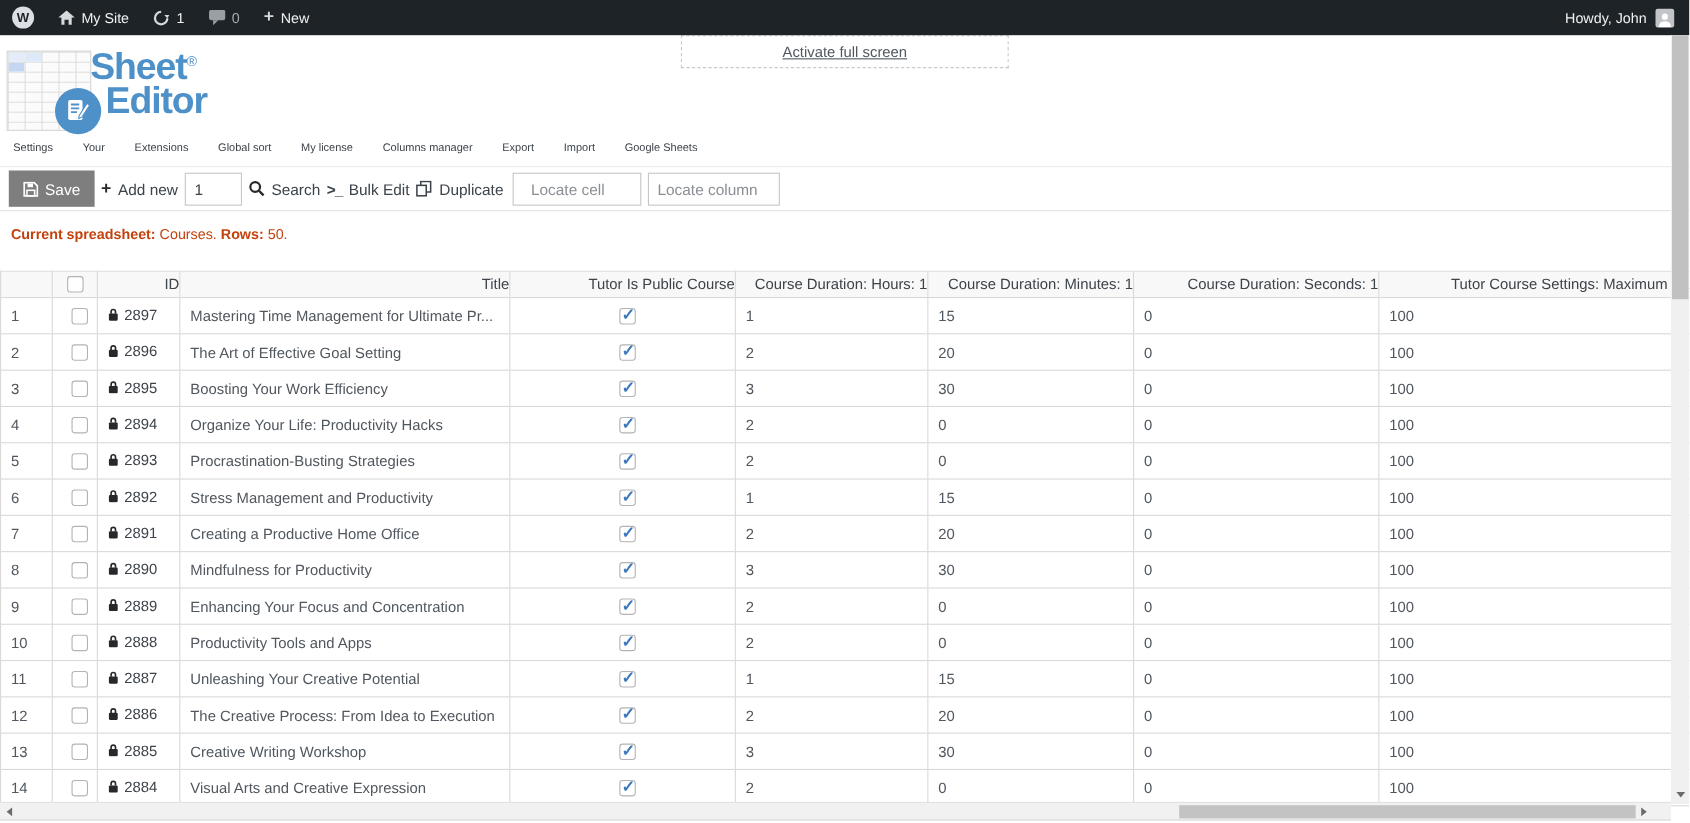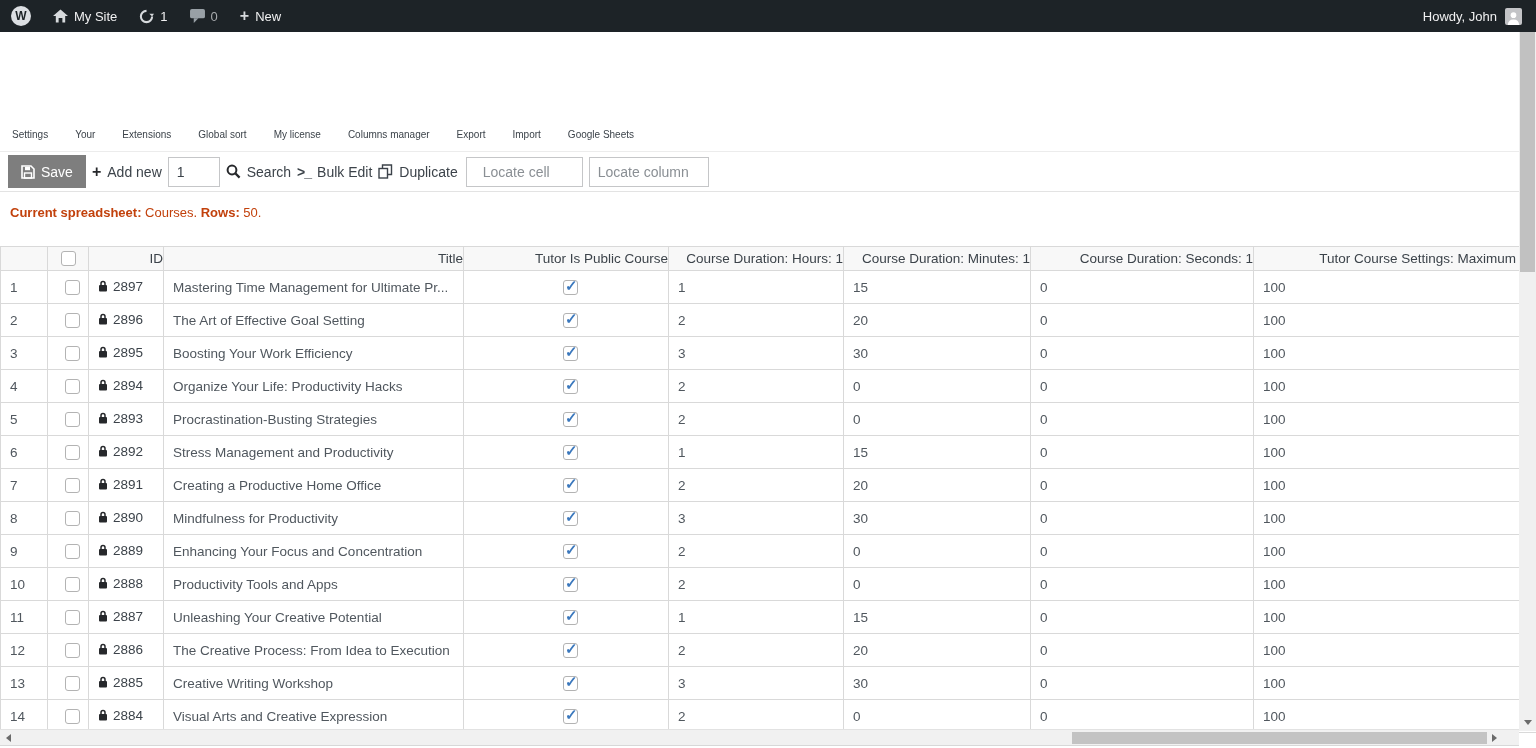--- a/index.html
+++ b/index.html
@@ -129,21 +129,44 @@
       <span>Howdy, John</span>
       <span class="avatar">
         <svg width="15" height="15" viewBox="0 0 16 16">
             <circle cx="8" cy="5.5" r="3" fill="#fff"></circle>
             <path d="M2 16 Q2 10 8 10 Q14 10 14 16 Z" fill="#fff"></path>
           </svg>
       </span>
     </div>
   </div>
 
-
+  <div class="fullscreen-box">
+    <a>Activate full screen</a>
+  </div>
+
+  <div class="logo">
+    <div class="logo-grid">
+      <div class="cellA"></div>
+        <div class="cellB"></div>
+        <div class="cellC"></div>
+    </div>
+    <div class="logo-text">
+      <div class="logo-line1"><span>Sheet</span><span class="logo-reg">®</span></div>
+      <div class="logo-line2">Editor</div>
+    </div>
+    <div class="logo-circle">
+      <svg width="22" height="24" viewBox="0 0 22 24">
+          <rect x="2" y="2" width="13" height="18" rx="1.5" fill="#fff"></rect>
+          <line x1="4.5" y1="6" x2="12" y2="6" stroke="#4e90c8" stroke-width="1.6"></line>
+          <line x1="4.5" y1="9.5" x2="12" y2="9.5" stroke="#4e90c8" stroke-width="1.6"></line>
+          <line x1="4.5" y1="13" x2="10" y2="13" stroke="#4e90c8" stroke-width="1.6"></line>
+          <path d="M12 16 L19 5 L21.5 6.8 L14.5 17.5 L11.5 18.8 Z" fill="#fff" stroke="#4e90c8" stroke-width="1"></path>
+        </svg>
+    </div>
+  </div>
 
   <div class="menu">
     <span>Settings</span>
     <span>Your</span>
     <span>Extensions</span>
     <span>Global sort</span>
     <span>My license</span>
     <span>Columns manager</span>
     <span>Export</span>
     <span>Import</span>

